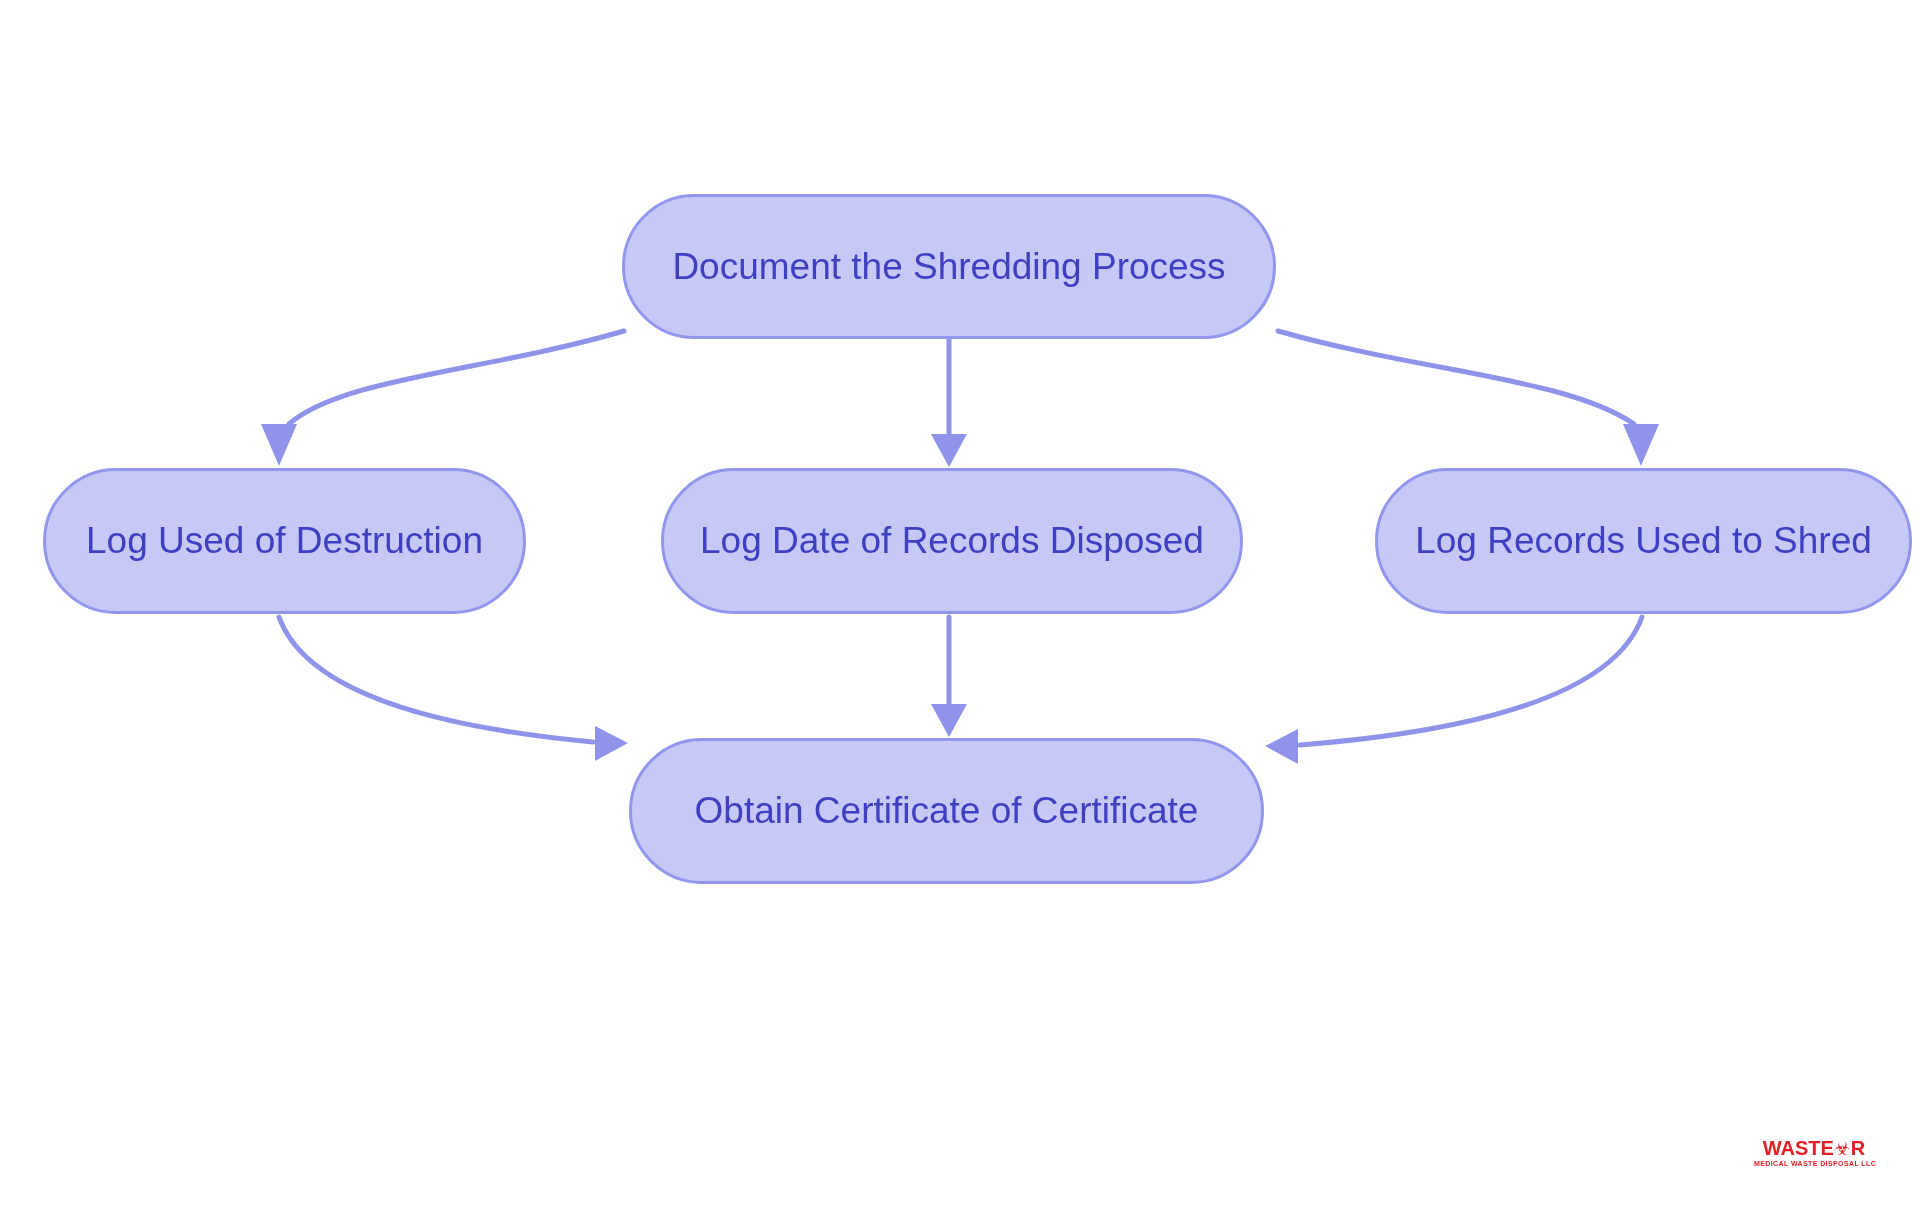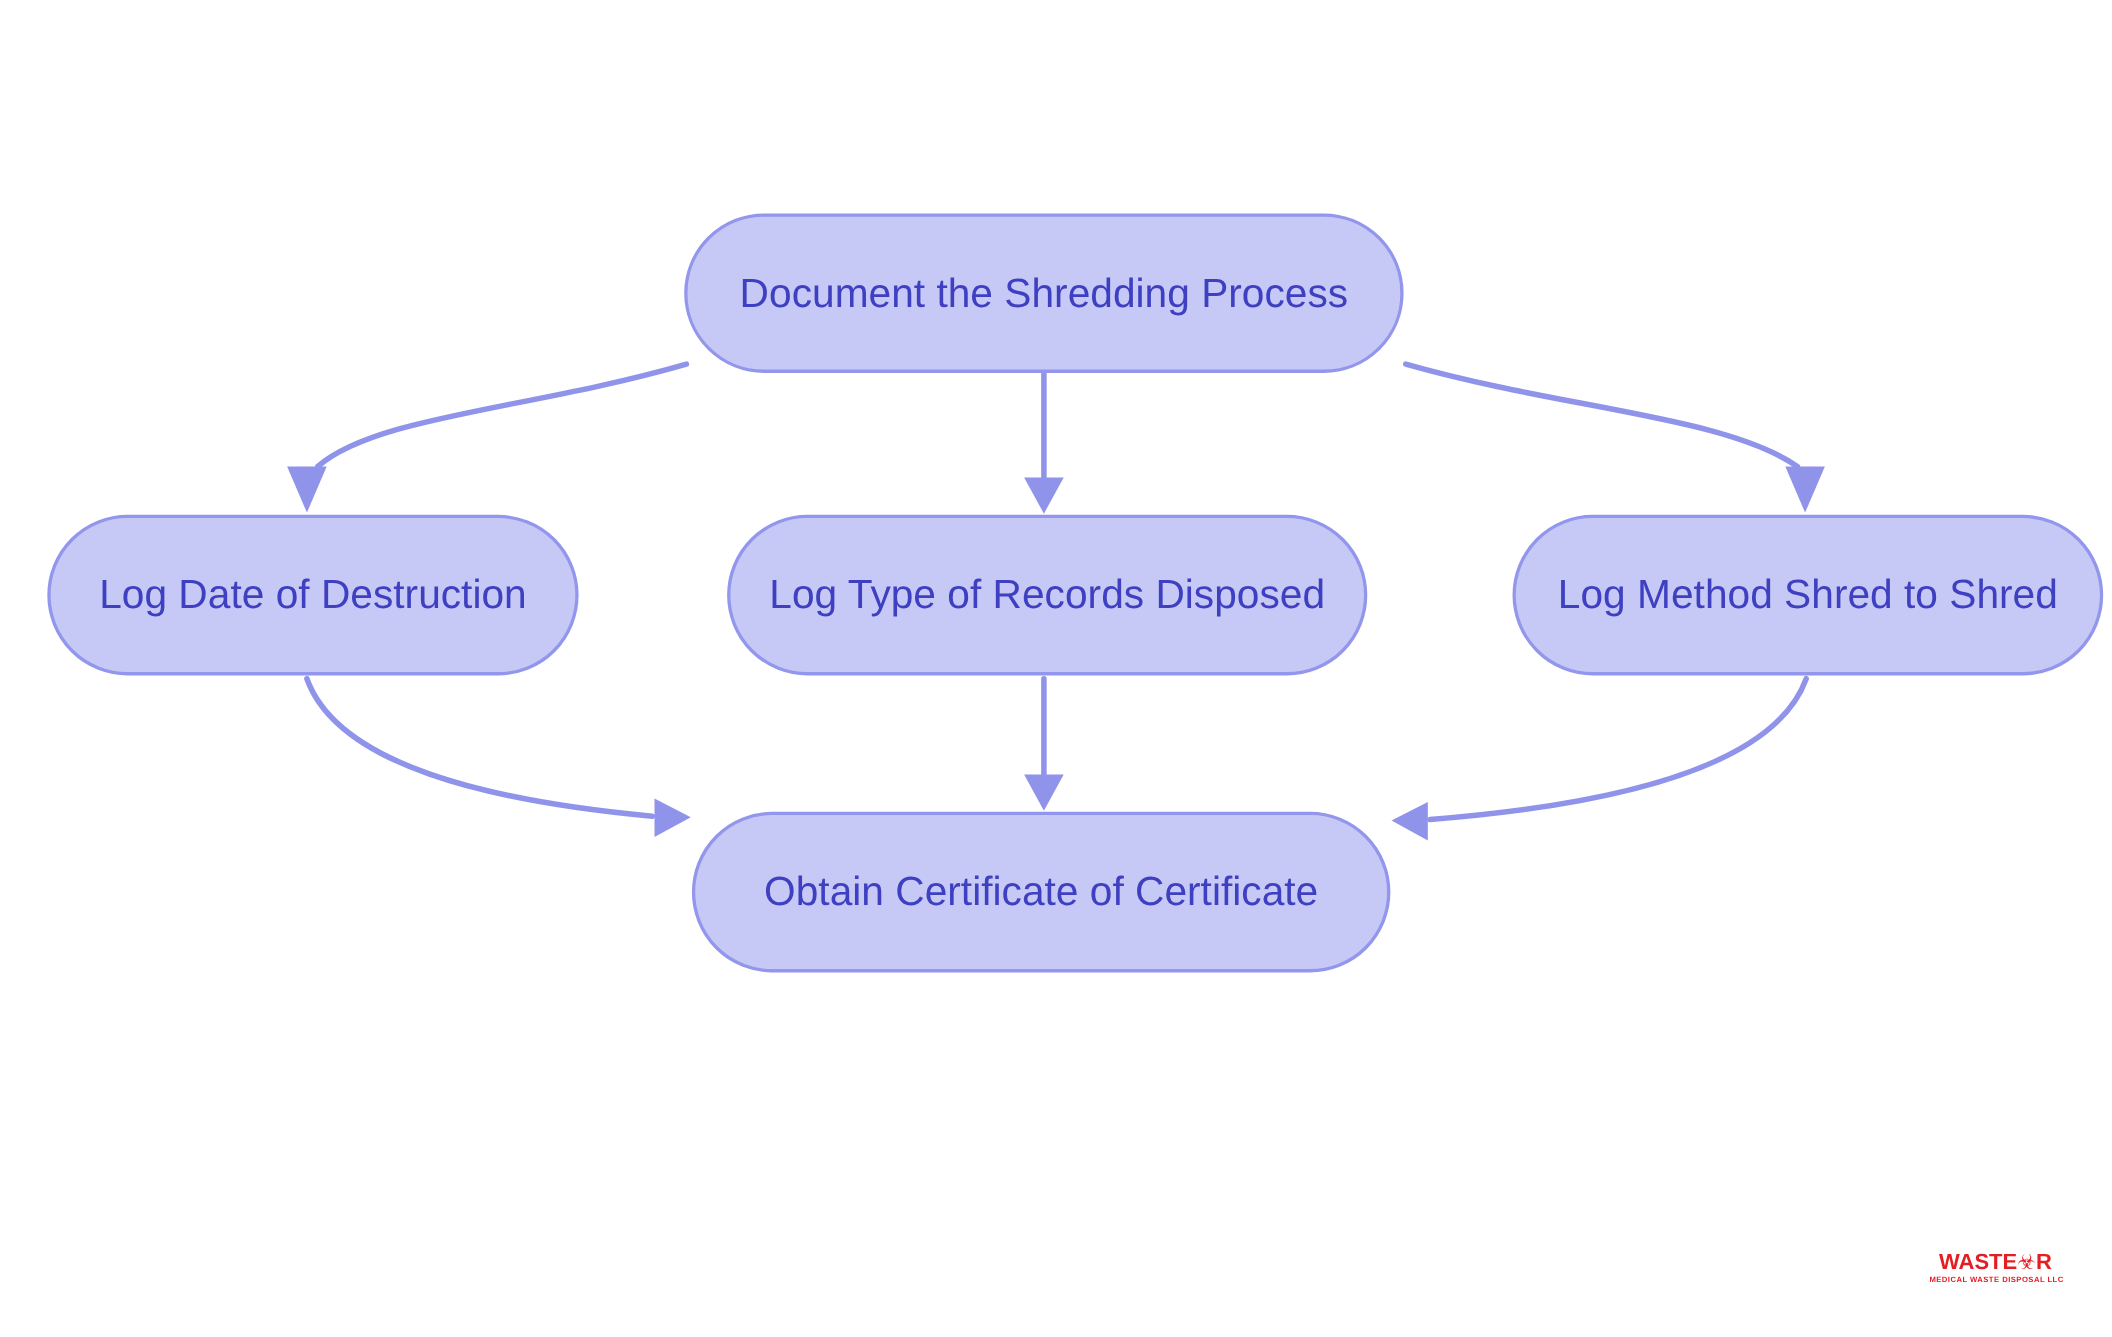--- a/index.html
+++ b/index.html
@@ -101,29 +101,29 @@
       <path class="edge" d="M 1630 617 C 1602 695 1465 731 1288 745"></path>
       <polygon class="arrowhead" points="1286,729 1286,764 1253,746"></polygon>
     </g>
   </svg>
 
   <div class="node node-top">
     <span>Document the Shredding Process</span>
   </div>
 
   <div class="node node-left">
-    <span>Log Date of Destruction</span>
+    <span>Log Used of Destruction</span>
   </div>
 
   <div class="node node-mid">
-    <span>Log Type of Records Disposed</span>
+    <span>Log Date of Records Disposed</span>
   </div>
 
   <div class="node node-right">
-    <span>Log Method Shred to Shred</span>
+    <span>Log Records Used to Shred</span>
   </div>
 
   <div class="node node-bottom">
     <span>Obtain Certificate of Certificate</span>
   </div>
 
   <div class="logo">
     <div class="wordmark"><span>WASTE</span><span class="biohazard">☣</span><span>R</span></div>
     <div class="tagline">MEDICAL WASTE DISPOSAL LLC</div>
   </div>

